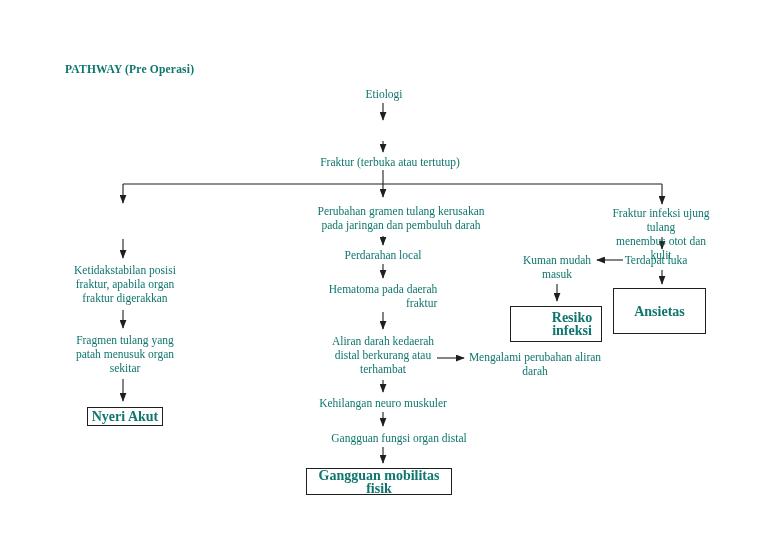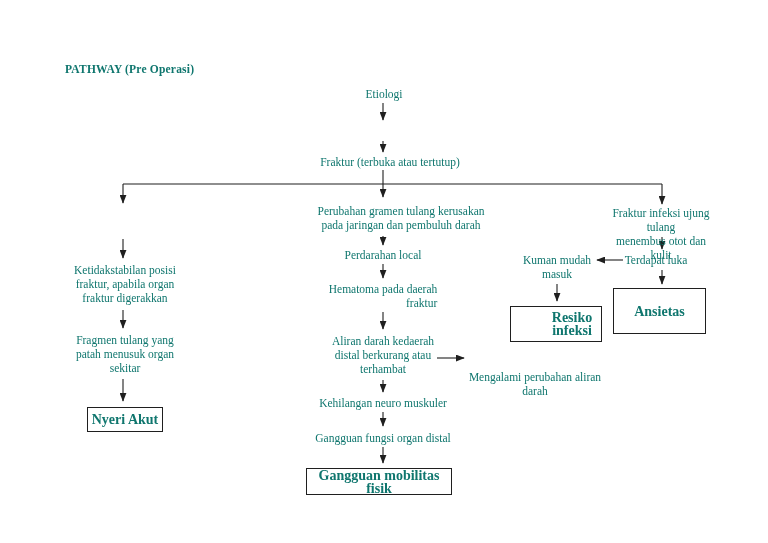--- a/index.html
+++ b/index.html
@@ -91,34 +91,34 @@
 
   <div class="node" style="left:384px; top:87px;">Etiologi</div>
   <div class="node" style="left:390px; top:155px;">Fraktur (terbuka atau tertutup)</div>
 
   <div class="node" style="left:125px; top:263px;">Ketidakstabilan posisi
 fraktur, apabila organ
 fraktur digerakkan</div>
   <div class="node" style="left:125px; top:333px;">Fragmen tulang yang
 patah menusuk organ
 sekitar</div>
-  <div class="box" style="left:87px; top:407px; width:76px; height:25px; border-width:1.9px;">Nyeri Akut</div>
+  <div class="box" style="left:87px; top:407px; width:76px; height:19px; border-width:1.9px;">Nyeri Akut</div>
 
   <div class="node" style="left:401px; top:204px;">Perubahan gramen tulang kerusakan
 pada jaringan dan pembuluh darah</div>
   <div class="node" style="left:383px; top:248px;">Perdarahan local</div>
   <div class="node" style="left:383px; top:282px;text-align:right;">Hematoma pada daerah
 fraktur</div>
   <div class="node" style="left:383px; top:334px;">Aliran darah kedaerah
 distal berkurang atau
 terhambat</div>
-  <div class="node" style="left:535px; top:370px;text-align:center;">Mengalami perubahan aliran
+  <div class="node" style="left:535px; top:350px;text-align:center;">Mengalami perubahan aliran
 darah</div>
   <div class="node" style="left:383px; top:396px;">Kehilangan neuro muskuler</div>
-  <div class="node" style="left:383px; top:431px;">Gangguan fungsi organ distal</div>
+  <div class="node" style="left:399px; top:431px;">Gangguan fungsi organ distal</div>
   <div class="box" style="left:306px; top:468px; width:146px; height:27px;">Gangguan  mobilitas fisik</div>
 
   <div class="node" style="left:661px; top:206px;">Fraktur infeksi ujung tulang
 menembus otot dan kulit</div>
   <div class="node" style="left:656px; top:253px;">Terdapat luka</div>
   <div class="node" style="left:557px; top:253px;">Kuman mudah
 masuk</div>
   <div class="box" style="left:510px; top:306px; width:92px; height:36px;padding-left:32px;">Resiko infeksi</div>
   <div class="box" style="left:613px; top:288px; width:93px; height:46px;">Ansietas</div>
 

